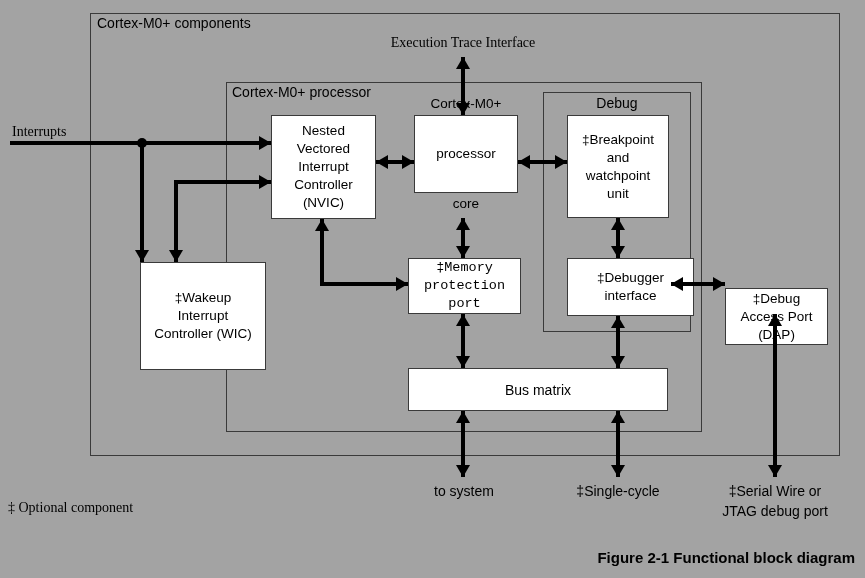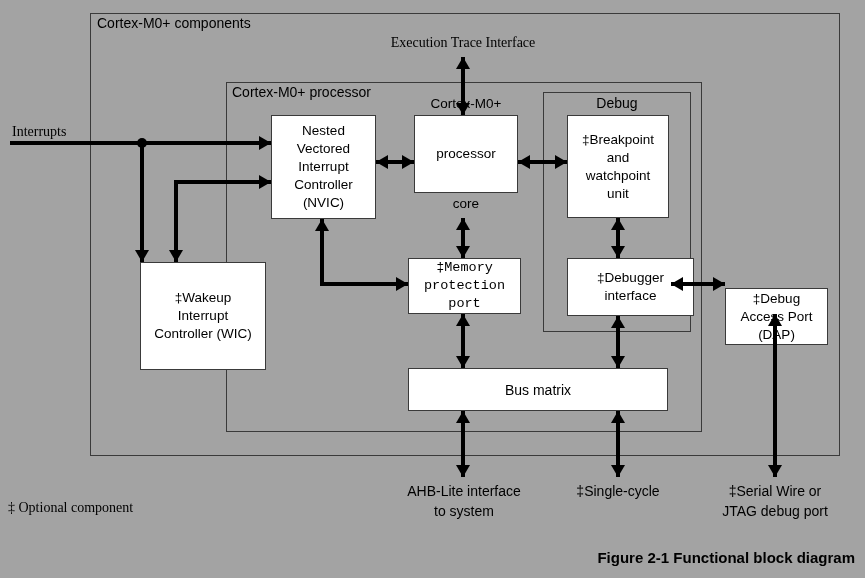--- a/index.html
+++ b/index.html
@@ -122,21 +122,20 @@
 
   <div class="box" style="left:408px;top:368px;width:260px;height:43px;font-size:14px;">
     <div>Bus matrix</div>
   </div>
 
   <div class="left-label" style="left:12px;top:124px;">Interrupts</div>
 
   <div class="ext-label" style="left:343px;top:33px;width:240px;font-family:Liberation Serif, serif;">Execution Trace Interface</div>
 
   <div class="ext-label" style="left:384px;top:481px;width:160px;">
-    <div>AHB-Lite interface</div>
     <div>to system</div>
   </div>
 
   <div class="ext-label" style="left:538px;top:481px;width:160px;">
     <div>‡Single-cycle</div>
   </div>
 
   <div class="ext-label" style="left:695px;top:481px;width:160px;">
     <div>‡Serial Wire or</div>
     <div>JTAG debug port</div>

